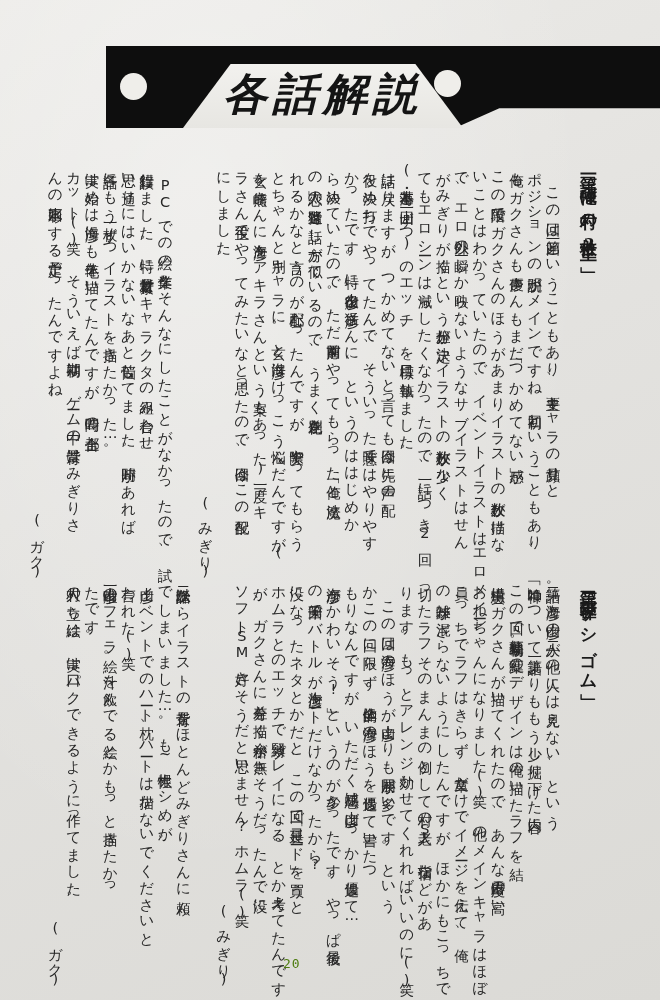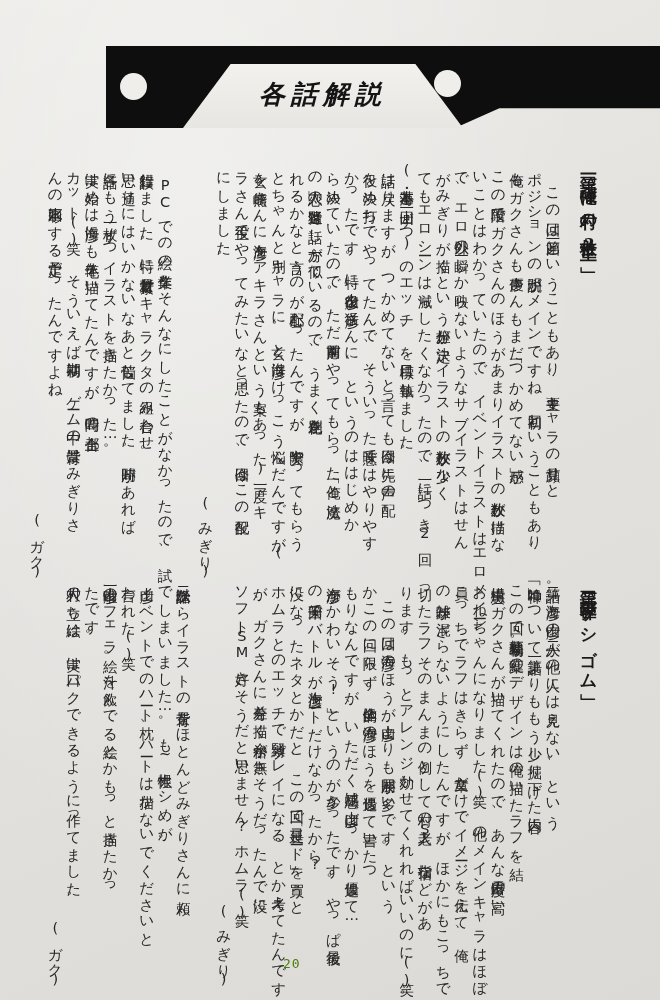--- a/index.html
+++ b/index.html
@@ -37,21 +37,21 @@
     width: 280px; height: 64px;
     background: linear-gradient(180deg, #f2f1ee, #e7e6e2);
     clip-path: polygon(17% 0, 83% 0, 100% 100%, 0 100%);
     z-index: 2;
     display: flex; align-items: center; justify-content: center;
   }
   .header-title {
     font-family: Liberation Mono, monospace;
     font-style: italic;
     font-weight: bold;
-    font-size: 26px;
+    font-size: 44px;
     letter-spacing: 6px;
     color: #141414;
     transform: translateY(-2px);
   }
 
   
   .vsection {
     position: absolute;
     left: 8px; right: 58px;
     writing-mode: vertical-rl;

